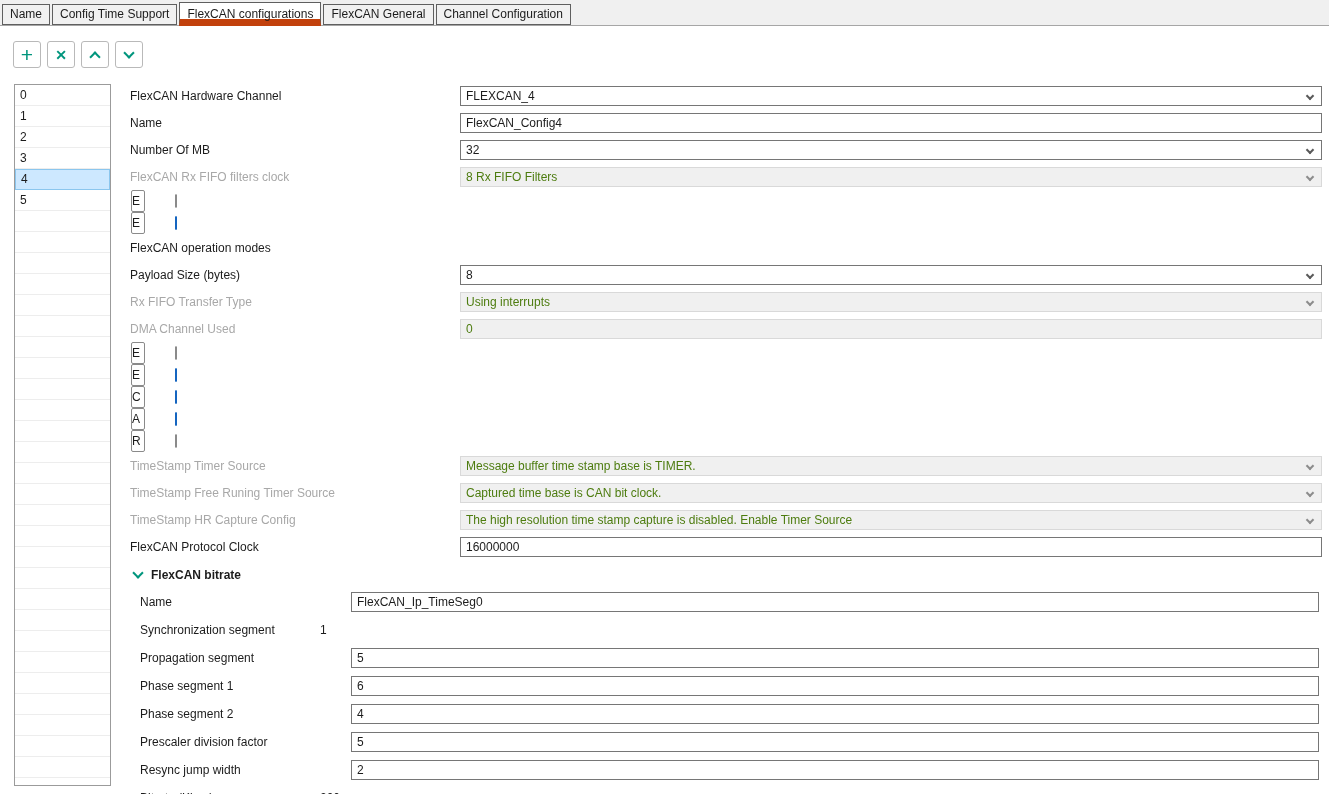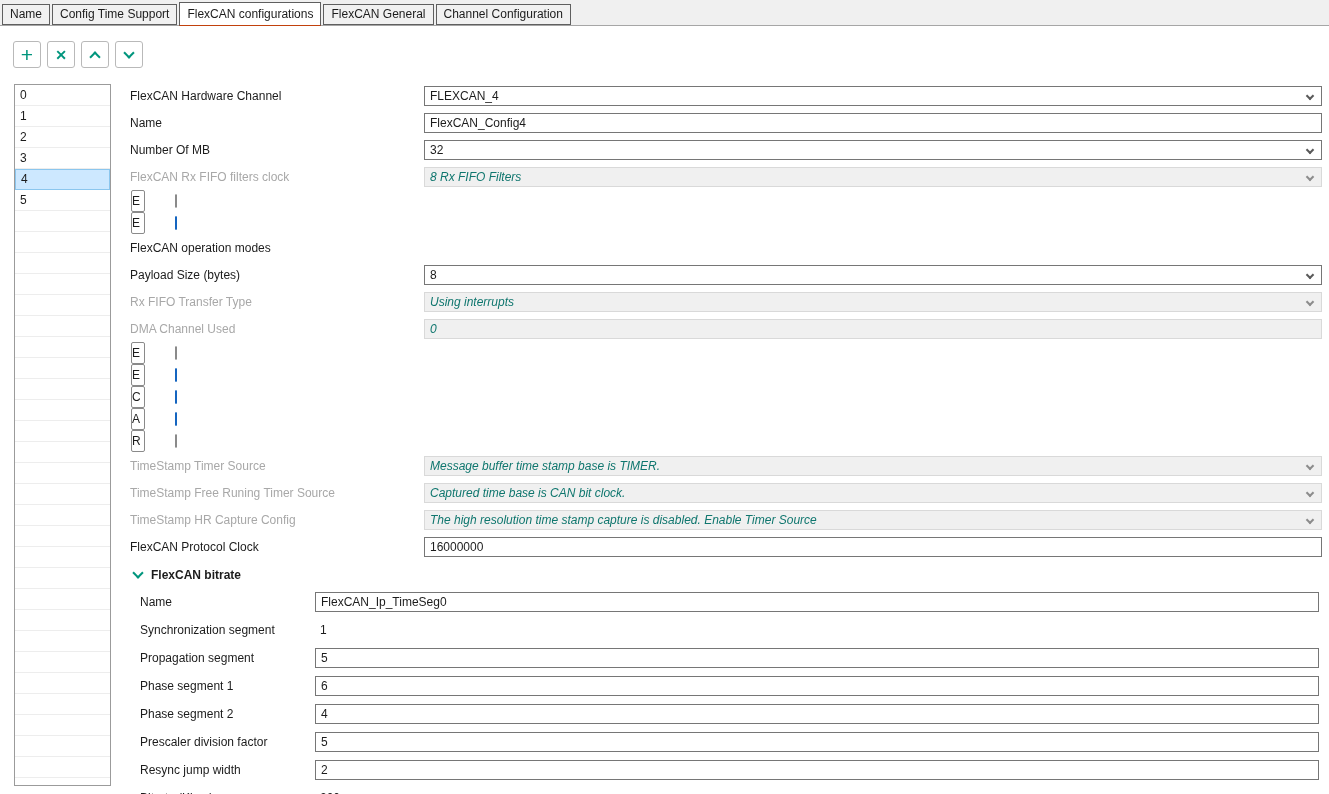--- a/index.html
+++ b/index.html
@@ -26,21 +26,21 @@
     border:1px solid #5f5f5f;
     background:#f1f1f1;
     margin-right:2px;
     white-space:nowrap;
     cursor:default;
   }
   .tab.active {
     height:24px; line-height:22px;
     background:#ffffff;
     margin-bottom:-1px;
-    border-bottom:1px solid #c2410c;
+    border-bottom:7px solid #c2410c;
   }
 
   
   .toolbar { padding:15px 0 0 13px; height:56px; }
   .tbtn {
     width:28px; height:27px;
     border:1px solid #b9b9b9; border-radius:3px;
     background:#fff;
     display:inline-flex; align-items:center; justify-content:center;
     margin-right:6px; vertical-align:top; cursor:default;
@@ -82,30 +82,31 @@
   .field {
     flex:1; height:20px;
     border:1px solid #767676;
     background:#fff;
     padding:0 5px;
     margin-right:7px;
     position:relative;
     display:flex; align-items:center;
     white-space:nowrap; overflow:hidden;
     cursor:default;
+    margin-left:36px;
   }
   .field.combo { padding-right:22px; }
   .combo-chevron {
     position:absolute; right:8px; top:6px;
     width:6px; height:6px;
     border-right:2px solid #5a5a5a; border-bottom:2px solid #5a5a5a;
     transform:rotate(45deg);
   }
   .frow.disabled .field {
-    background:#f0f0f0; border-color:#d9d9d9; color:#0f766e;font-style:italic;
+    background:#f0f0f0; border-color:#d9d9d9; color:#4d7c0f;
   }
   .frow.disabled .combo-chevron { border-color:#8c8c8c; }
   .field.input_flat { border:1px solid #ececec; background:#f0f0f0; color:#8f8f8f; }
 
   .checkbox {
     width:14px; height:14px;
     border:1px solid #8a8a8a; border-radius:2px;
     background:#fff; margin-left:1px; position:relative; cursor:default;
   }
   .checkbox.checked { background:var(--blue); border-color:var(--blue); }

